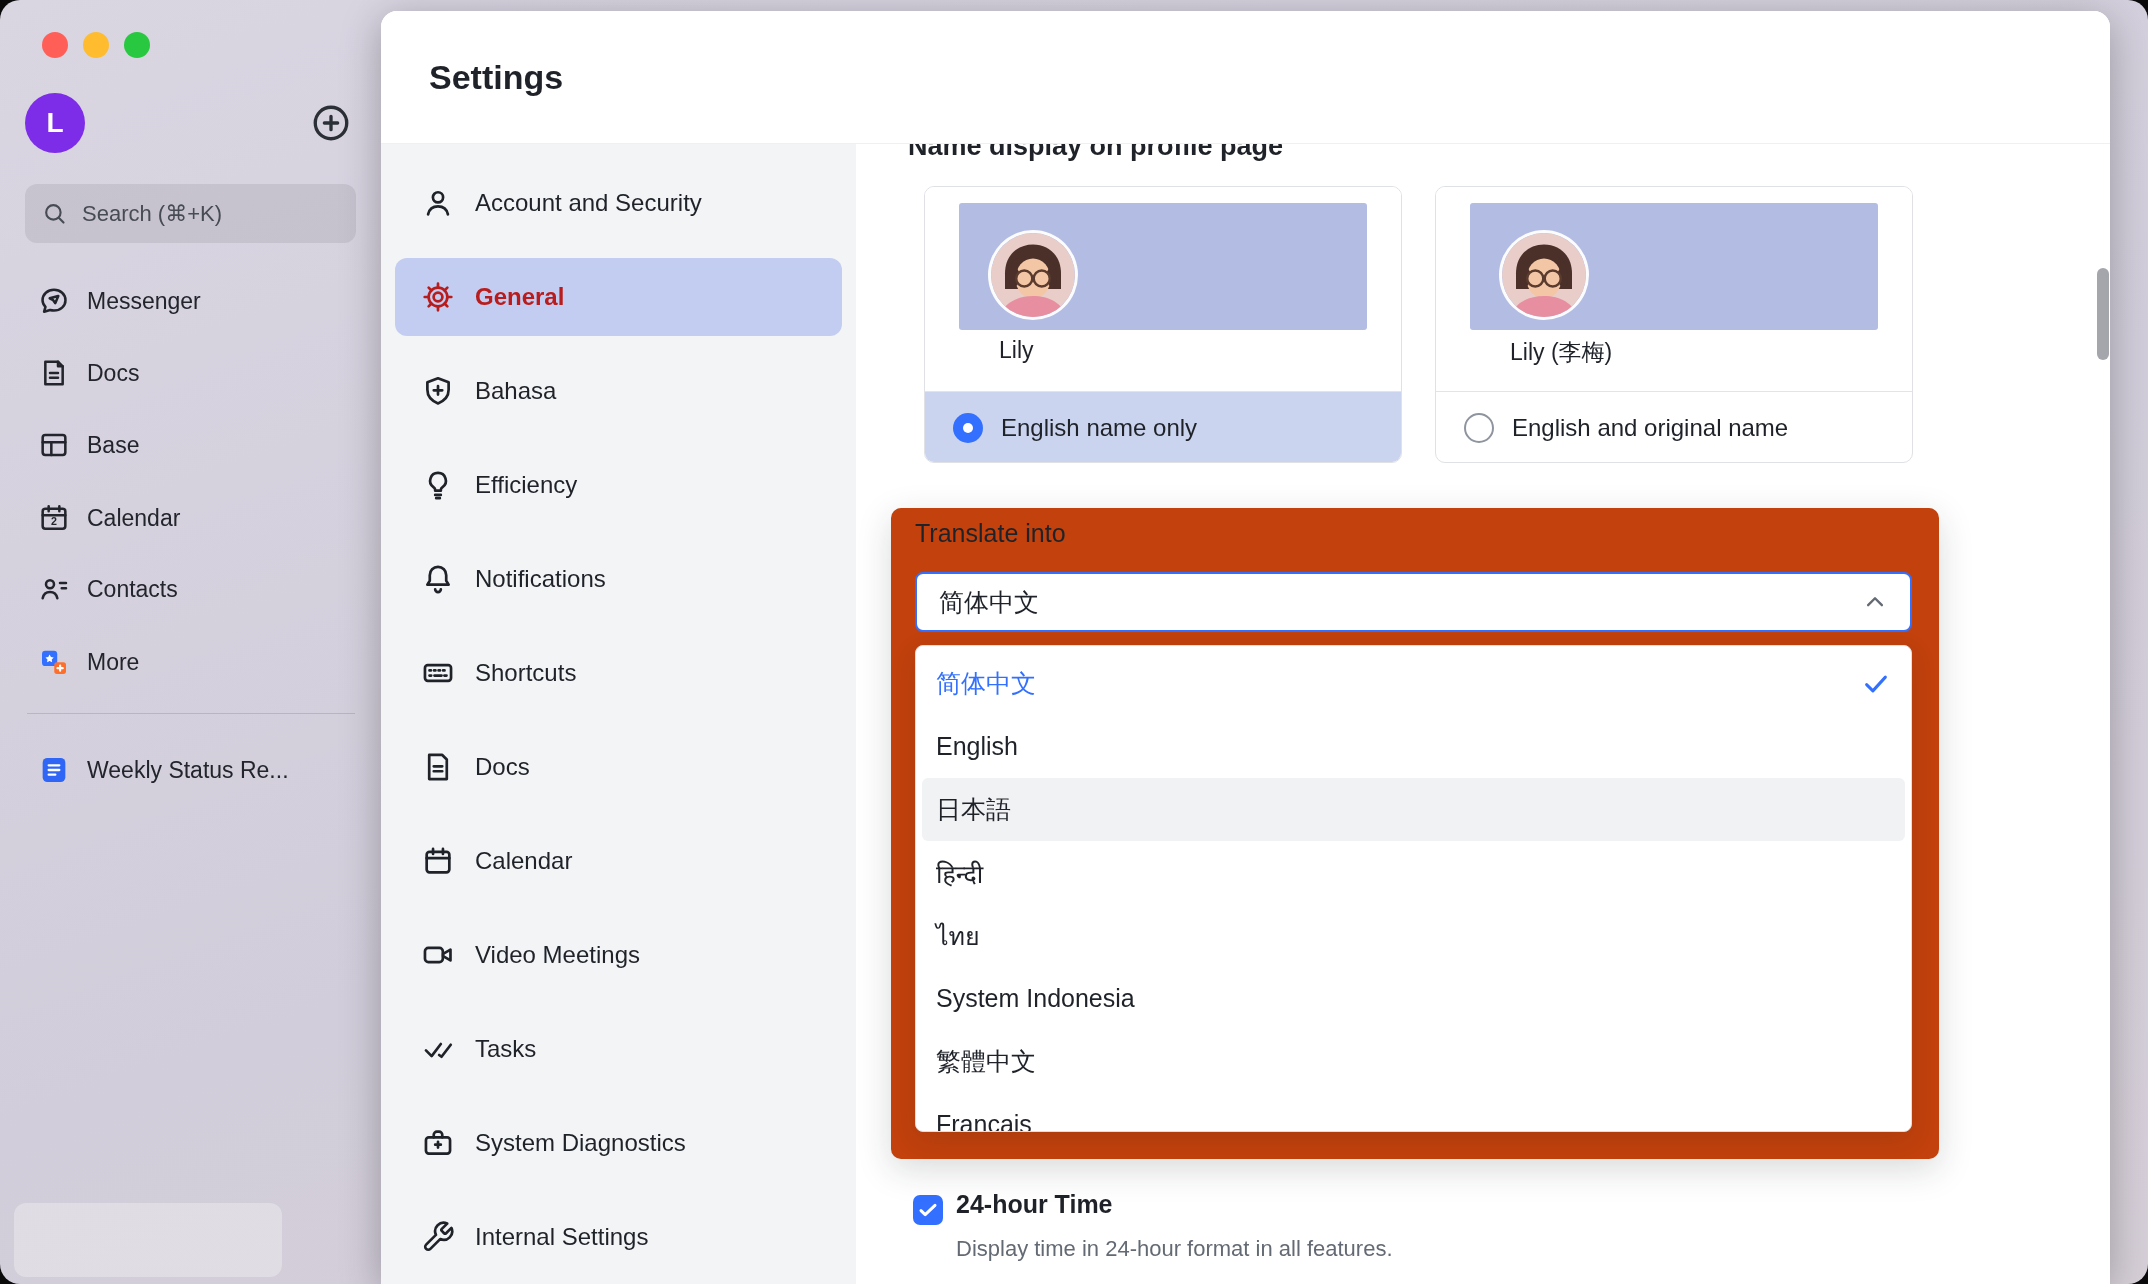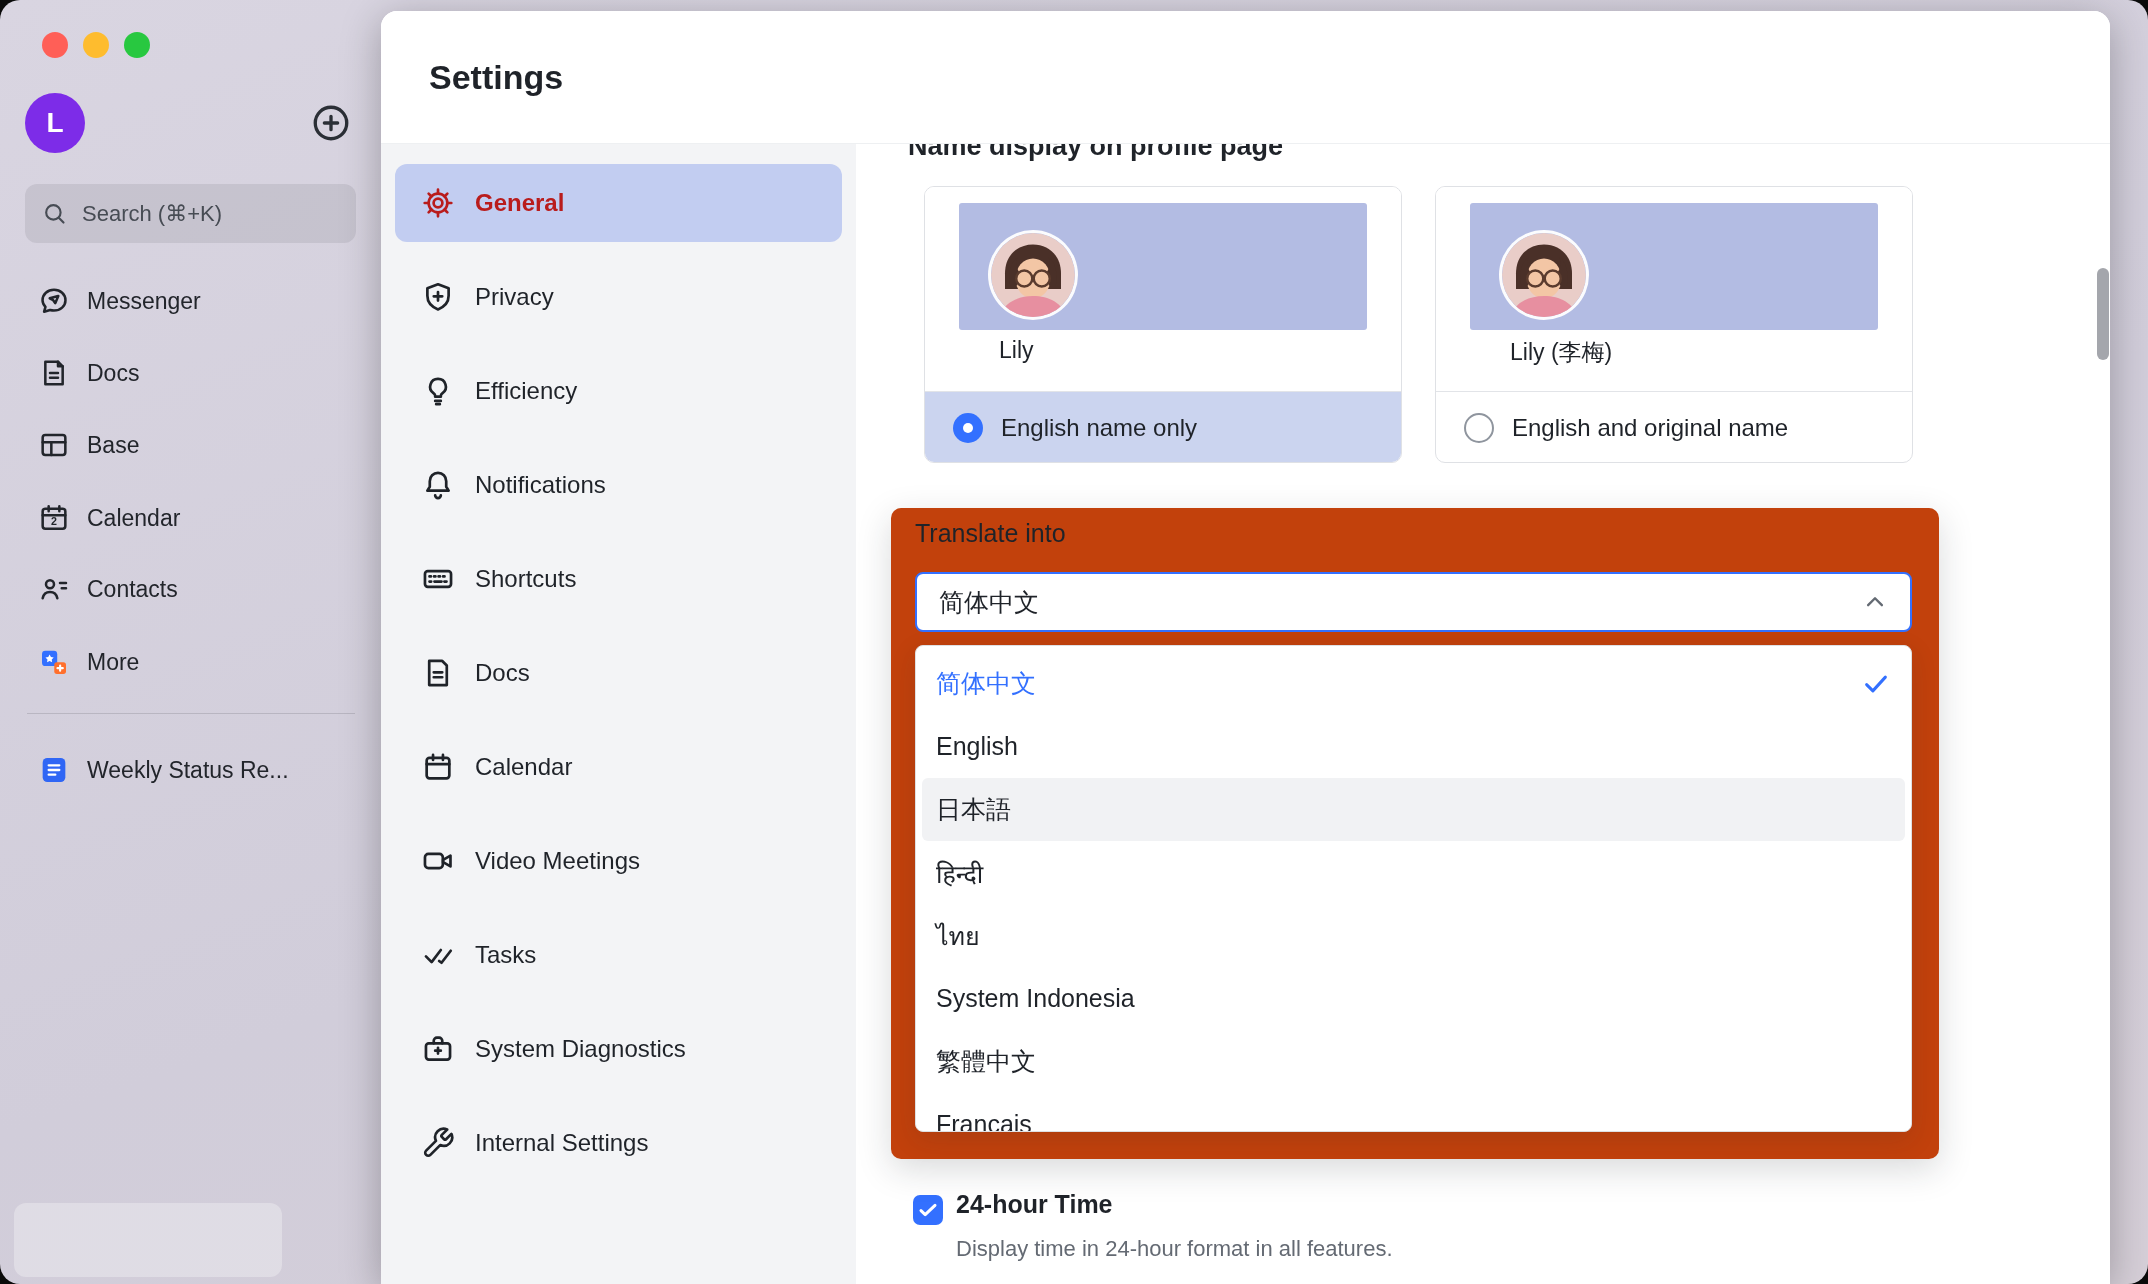--- a/index.html
+++ b/index.html
@@ -184,34 +184,41 @@
     <div class="modal-header">
       <span class="modal-title">Settings</span>
     </div>
     <div class="close-btn">
       <svg class="ic" width="38" height="38" viewBox="0 0 24 24" style="stroke-width:1.7">
         <path d="M5.5 5.5l13 13M18.5 5.5l-13 13"></path>
       </svg>
     </div>
 
     <div class="settings-nav">
+      <div class="nav-item">
+        <svg class="ic" width="34" height="34" viewBox="0 0 24 24">
+          <circle cx="12" cy="8" r="3.6"></circle>
+            <path d="M5 20c.8-3.6 3.6-5.6 7-5.6s6.2 2 7 5.6"></path>
+        </svg>
+        <span>Account and Security</span>
+      </div>
       <div class="nav-item selected">
         <svg class="ic" width="34" height="34" viewBox="0 0 24 24">
           <circle cx="12" cy="12" r="3.1"></circle>
             <circle cx="12" cy="12" r="6.6"></circle>
           <path d="M12 2.6v2.8M12 18.6v2.8M2.6 12h2.8M18.6 12h2.8M5.4 5.4l2 2M16.6 16.6l2 2M18.6 5.4l-2 2M7.4 16.6l-2 2"></path>
         </svg>
         <span>General</span>
       </div>
       <div class="nav-item">
         <svg class="ic" width="34" height="34" viewBox="0 0 24 24">
           <path d="M12 3l7.5 2.8v5.4c0 4.6-3 7.8-7.5 9.6-4.5-1.8-7.5-5-7.5-9.6V5.8z"></path>
             <path d="M12 8.5v6M9 11.5h6"></path>
         </svg>
-        <span>Privacy</span>
+        <span>Bahasa</span>
       </div>
       <div class="nav-item">
         <svg class="ic" width="34" height="34" viewBox="0 0 24 24">
           <path d="M12 3.5a5.5 5.5 0 0 1 3.2 10c-.7.5-1.2 1-1.2 1.8v.7h-4v-.7c0-.8-.5-1.3-1.2-1.8A5.5 5.5 0 0 1 12 3.5z"></path>
           <path d="M10 19h4M10.7 21.3h2.6"></path>
         </svg>
         <span>Efficiency</span>
       </div>
       <div class="nav-item">
         <svg class="ic" width="34" height="34" viewBox="0 0 24 24">

